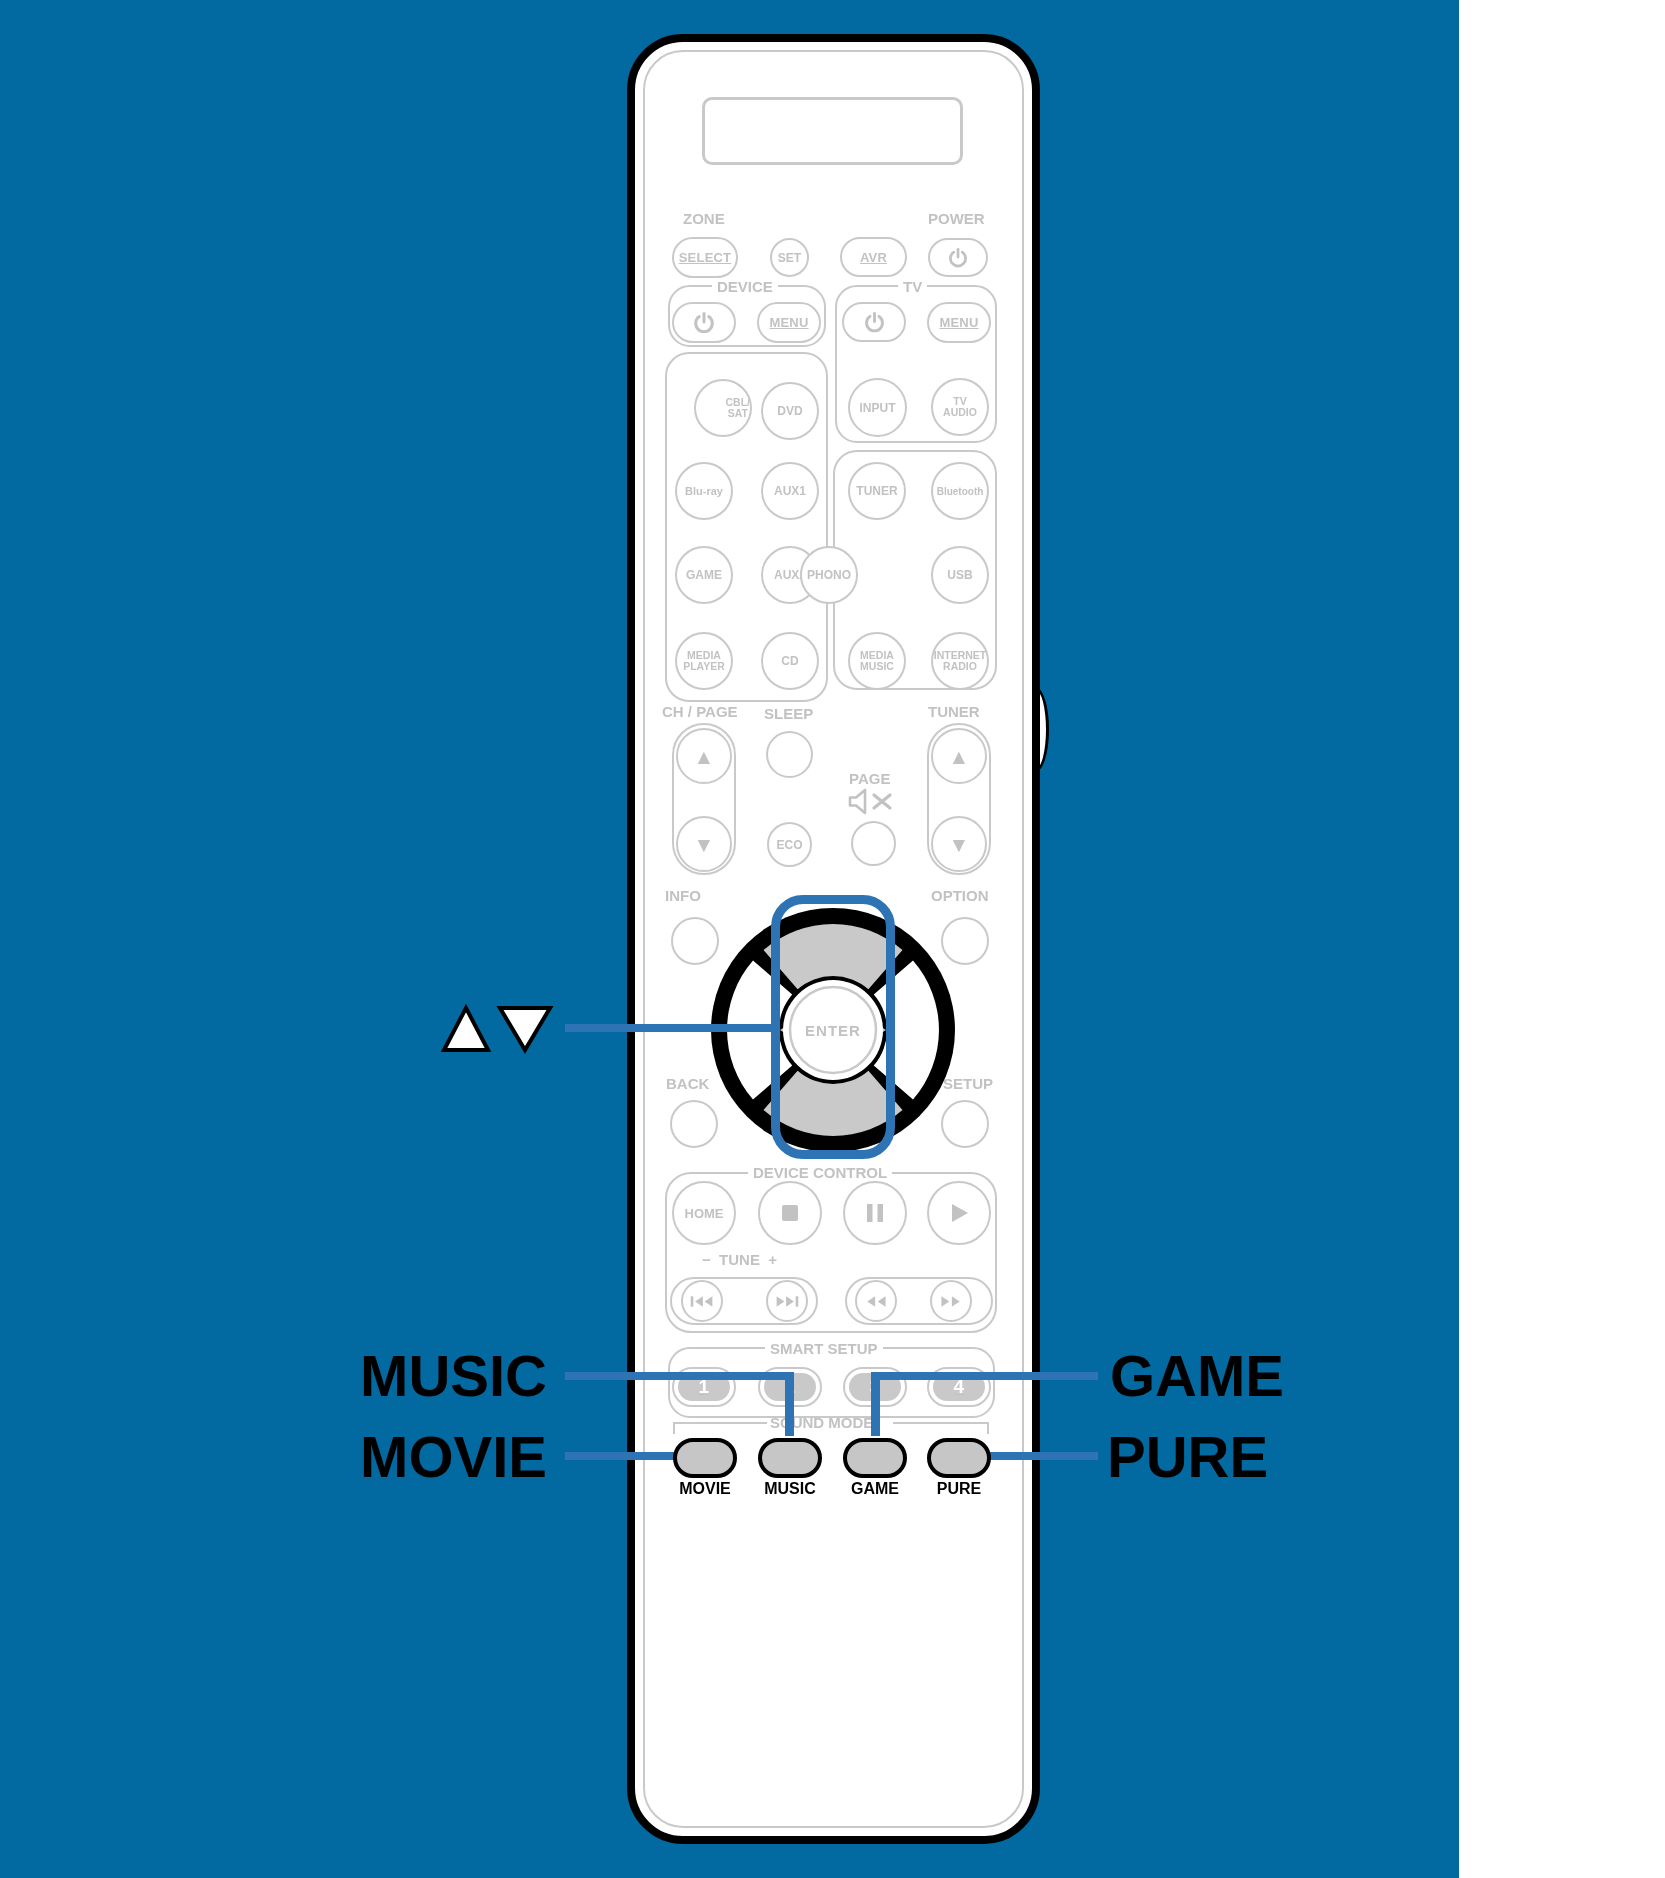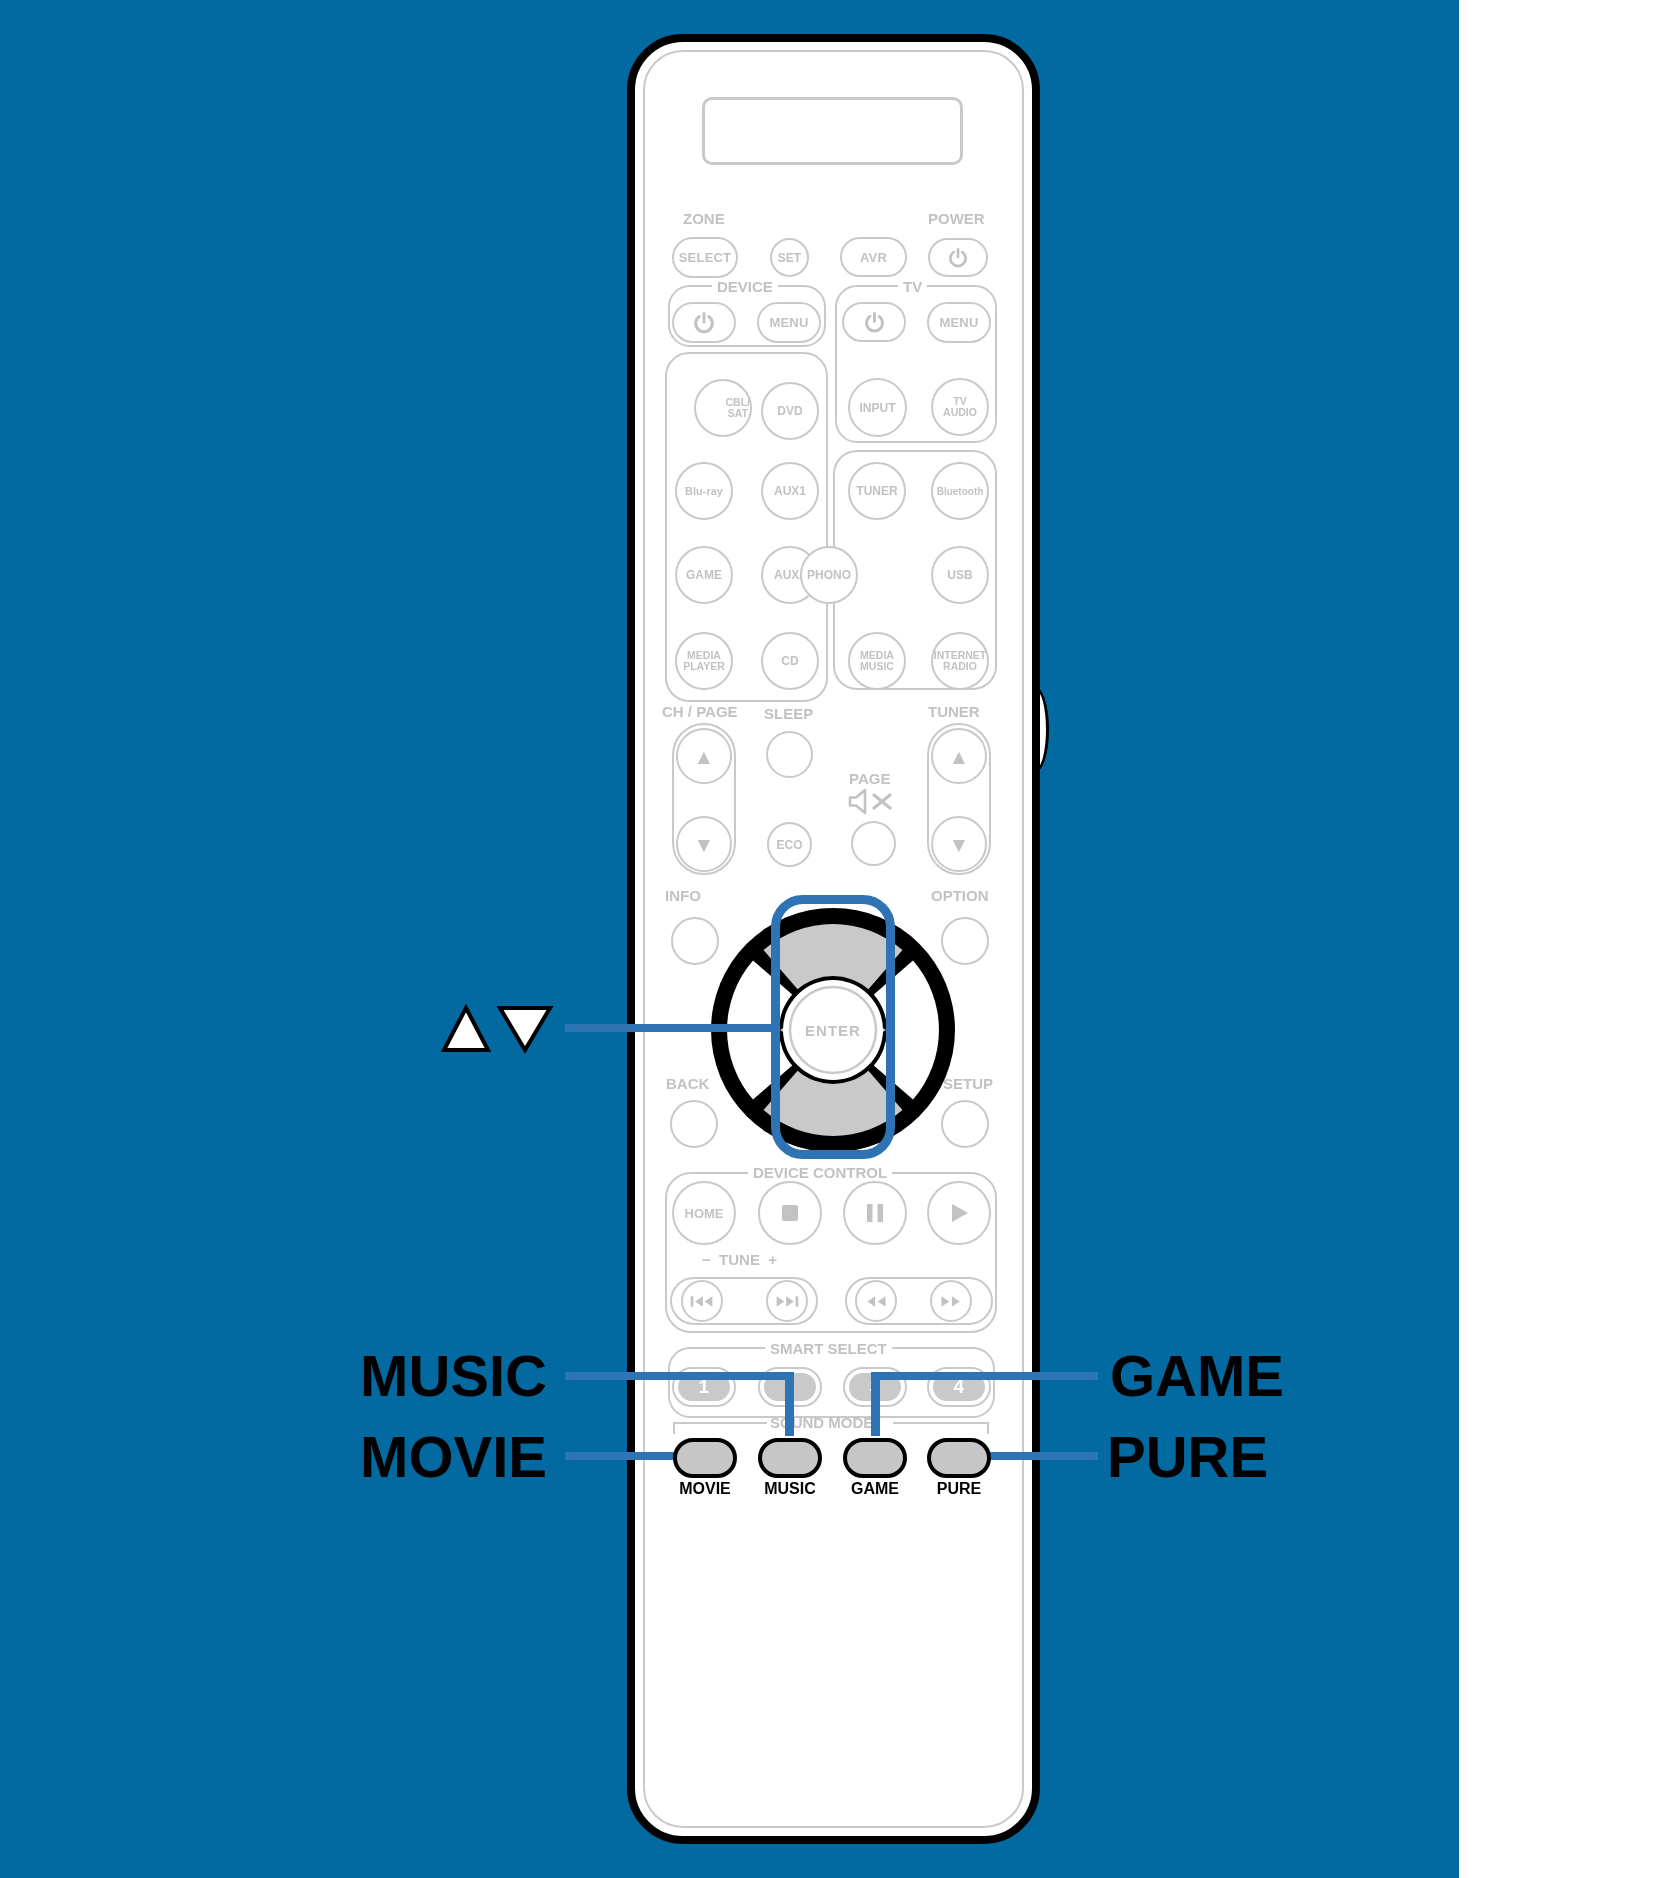--- a/index.html
+++ b/index.html
@@ -7,21 +7,21 @@
     --t:#c2c2c2;      
     --blue:#2e74b4;   
     --fill:#c6c6c6;   
   }
   html,body{margin:0;padding:0;background:#fff;}
   #stage{position:relative;width:1459px;height:1878px;background:#0369a1;overflow:hidden;
          font-family:"Liberation Sans",sans-serif;}
   .abs{position:absolute;}
   .pill{position:absolute;border:2.5px solid var(--g);border-radius:999px;background:#fff;
         color:var(--t);display:flex;align-items:center;justify-content:center;
-        font-size:13px;font-weight:bold;letter-spacing:.2px;box-sizing:border-box;}
+        font-size:13px;font-weight:bold;letter-spacing:.2px;box-sizing:border-box;text-decoration:underline;}
   .circ{position:absolute;border:2.5px solid var(--g);border-radius:50%;background:#fff;
         color:var(--t);display:flex;align-items:center;justify-content:center;text-align:center;
         font-size:12px;font-weight:bold;box-sizing:border-box;}
   .gbox{position:absolute;border:2.5px solid var(--g);box-sizing:border-box;background:transparent;}
   .glabel{position:absolute;color:var(--t);font-size:15px;font-weight:bold;white-space:pre;}
   .onborder{background:#fff;padding:0 5px;z-index:3;text-align:center;}
   .two{font-size:10.5px;line-height:11px;white-space:pre-line;letter-spacing:0;}
   .num{font-size:24px;}
   .tri{color:var(--t);font-size:21px;line-height:1;}
   .blue-line{position:absolute;background:var(--blue);z-index:46;}
@@ -269,21 +269,21 @@
   <div class="circ" style="left:930px;top:1280px;width:42px;height:42px;z-index:4;">
     <span>
         <svg width="26" height="15" viewBox="0 0 30 16">
           <polygon points="4,2 13,8 4,14" fill="#c2c2c2"></polygon>
           <polygon points="16,2 25,8 16,14" fill="#c2c2c2"></polygon>
         </svg>
       </span>
     </div>
 
   <div class="gbox" style="left:668px;top:1347px;width:327px;height:71px;border-radius:22px;z-index:2;"></div>
-  <div class="glabel onborder" style="left:765px;top:1340px;z-index:3;">SMART SELECT</div>
+  <div class="glabel onborder" style="left:765px;top:1340px;z-index:3;">SMART SETUP</div>
   <div class="pill" style="left:672px;top:1367px;width:64px;height:40px;z-index:3;">
     <span style="display:flex;align-items:center;justify-content:center;width:52px;height:28px;background:var(--g);border-radius:14px;color:#fff;font-size:19px;font-weight:bold;">1</span>
     </div>
   <div class="pill" style="left:758px;top:1367px;width:64px;height:40px;z-index:3;">
     <span style="display:flex;align-items:center;justify-content:center;width:52px;height:28px;background:var(--g);border-radius:14px;color:#fff;font-size:19px;font-weight:bold;">2</span>
     </div>
   <div class="pill" style="left:843px;top:1367px;width:64px;height:40px;z-index:3;">
     <span style="display:flex;align-items:center;justify-content:center;width:52px;height:28px;background:var(--g);border-radius:14px;color:#fff;font-size:19px;font-weight:bold;">3</span>
     </div>
   <div class="pill" style="left:927px;top:1367px;width:64px;height:40px;z-index:3;">

